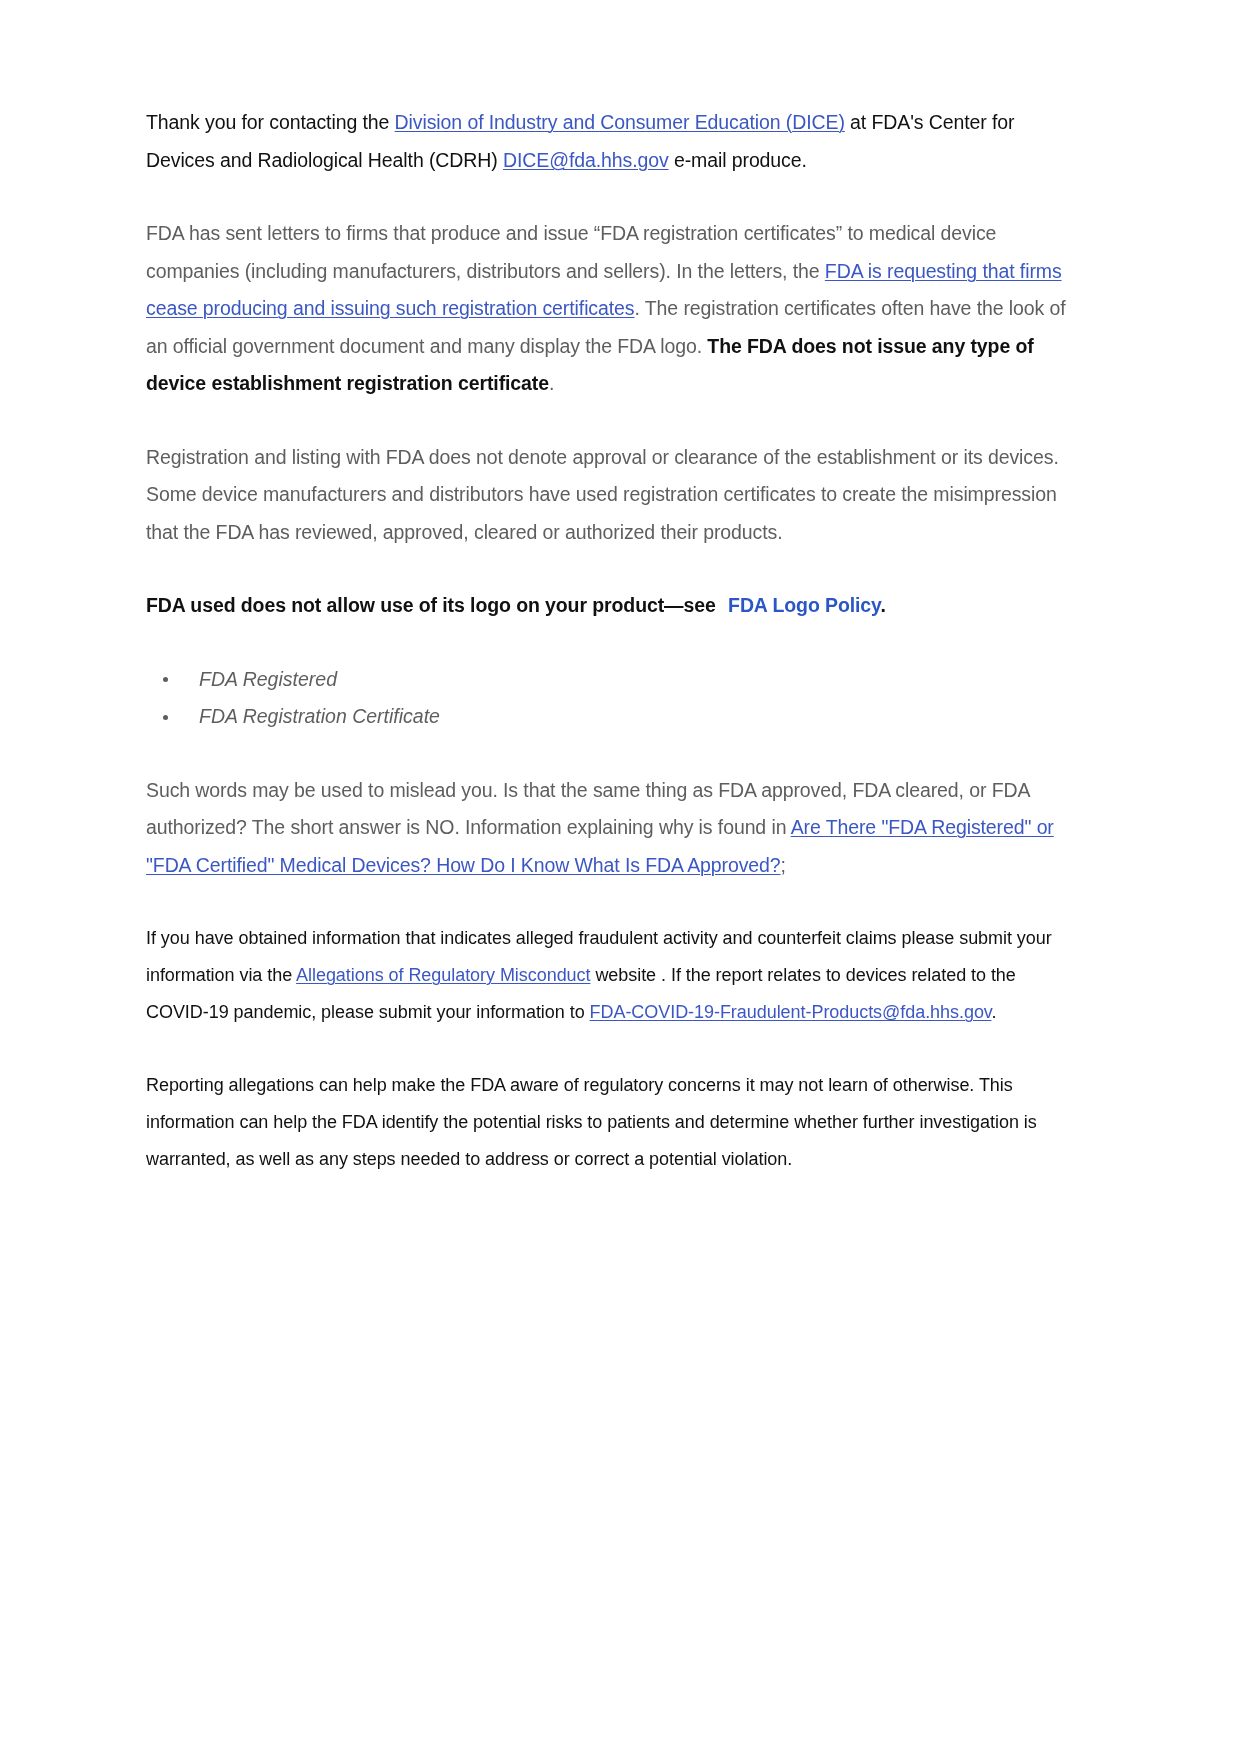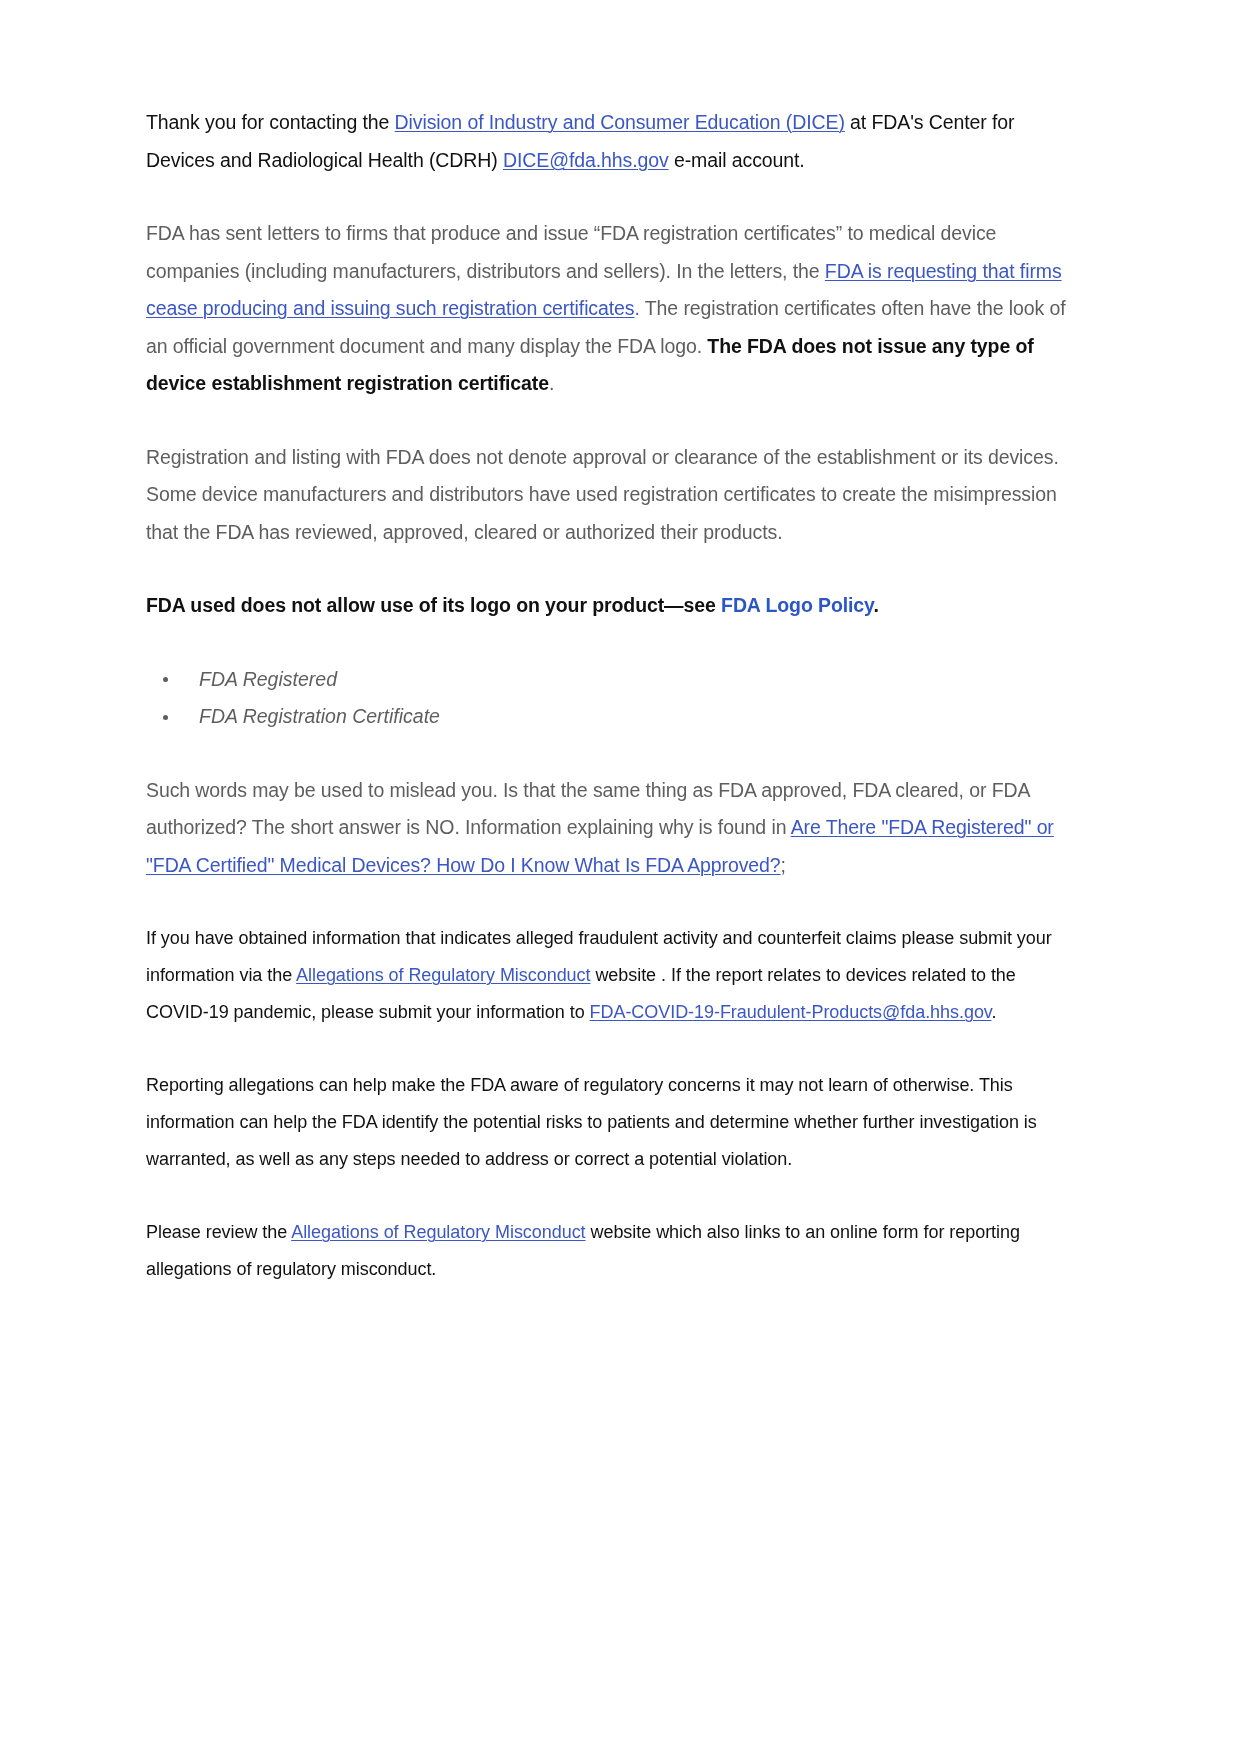--- a/index.html
+++ b/index.html
@@ -51,20 +51,21 @@
     text-decoration-thickness: 1px;
     cursor: pointer;
     text-align: right;
   }
   a.link.nounder {
     text-decoration: none;
   }
   a.link.bold {
     font-weight: bold;
     color: #2a56c6;
+    margin-left: 7px;
   }
   strong.b { font-weight: bold; color: #111111; }
 
   
   ul.bullets {
     margin: 0 0 36px 0;
     padding: 0 0 0 0;
     list-style: none;
   }
   ul.bullets li {
@@ -89,36 +90,35 @@
 
   
   .no-gap { margin-bottom: 0; }
 </style>
 </head>
 <body>
 
 <div class="page">
   <div class="doc-body">
 
-    <p class="blk big black"><span> Thank you for contacting the </span><a class="link">Division of Industry and Consumer Education (DICE)</a><span> at FDA's Center for Devices and Radiological Health (CDRH) </span><a class="link">DICE@fda.hhs.gov</a><span> e-mail account.</span></p>
+    <p class="blk big black"><span> Thank you for contacting the </span><a class="link">Division of Industry and Consumer Education (DICE)</a><span> at FDA's Center for Devices and Radiological Health (CDRH) </span><a class="link">DICE@fda.hhs.gov</a><span> e-mail produce.</span></p>
 
     <p class="blk big gray"><span>FDA has sent letters to firms that produce and issue “FDA registration certificates” to medical device companies (including manufacturers, distributors and sellers). In the letters, the </span><a class="link">FDA is requesting that firms cease producing and issuing such registration certificates</a><span>. The registration certificates often have the look of an official government document and many display the FDA logo. </span><strong class="b">The FDA does not issue any type of device establishment registration certificate</strong><span>.</span></p>
 
     <p class="blk big gray">Registration and listing with FDA does not denote approval or clearance of the establishment or its devices. Some device manufacturers and distributors have used registration certificates to create the misimpression that the FDA has reviewed, approved, cleared or authorized their products.</p>
 
     <p class="blk big black"><strong class="b">FDA used does not allow use of its logo on your product—see </strong><a class="link bold nounder">FDA Logo Policy</a><strong class="b">.</strong></p>
 
 
     <ul class="bullets">
       <li><span class="dot"></span><span>FDA Registered</span></li>
       <li><span class="dot"></span><span>FDA Registration Certificate</span></li>
     </ul>
 
     <p class="blk big gray"><span>Such words may be used to mislead you. Is that the same thing as FDA approved, FDA cleared, or FDA authorized? The short answer is NO. Information explaining why is found in </span><a class="link">Are There "FDA Registered" or "FDA Certified" Medical Devices? How Do I Know What Is FDA Approved?</a><span>;</span></p>
 
     <p class="blk small black"><span>If you have obtained information that indicates alleged fraudulent activity and counterfeit claims   please submit your information via the </span><a class="link">Allegations of Regulatory Misconduct</a><span> website . If the report relates to devices related to the COVID-19 pandemic, please submit your information to </span><a class="link">FDA-COVID-19-Fraudulent-Products@fda.hhs.gov</a><span>.</span></p>
 
     <p class="blk small black">Reporting allegations can help make the FDA aware of regulatory concerns it may not learn of otherwise. This information can help the FDA identify the potential risks to patients and determine whether further investigation is warranted, as well as any steps needed to address or correct a potential violation.</p>
 
-    <p class="blk small black"><span>Please review the </span><a class="link">Allegations of Regulatory Misconduct</a><span> website which also links to an online form for reporting allegations of regulatory misconduct.</span></p>
 
   </div>
 </div>
 
 </body></html>

